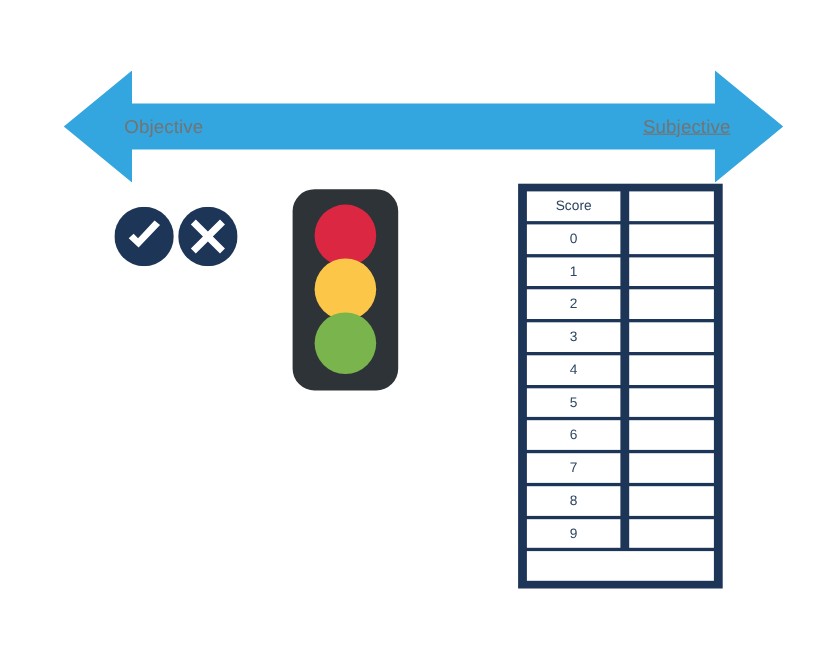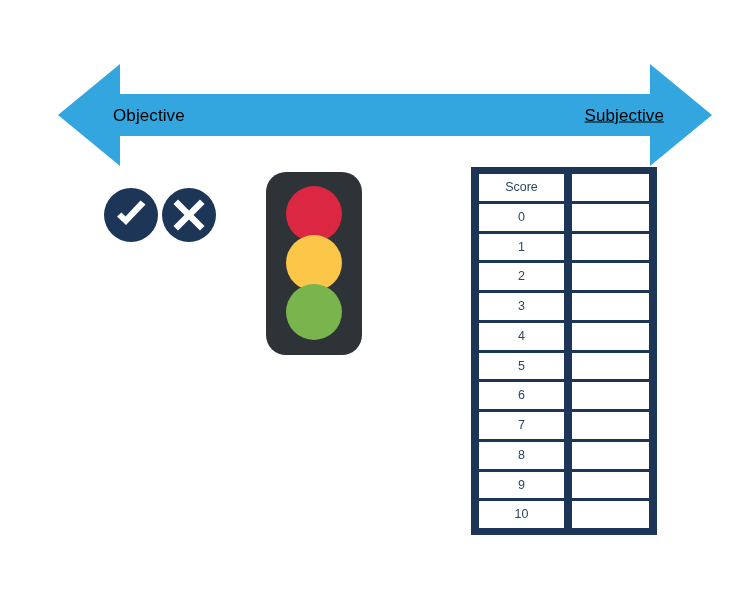--- a/index.html
+++ b/index.html
@@ -31,21 +31,21 @@
   }
   #arrow-band svg {
     display: block;
     width: 100%;
     height: 100%;
   }
   .arrow-label {
     position: absolute;
     top: 50%;
     transform: translateY(-50%);
-    color: #000000;
+    color: #737373;
     font-size: 17px;
     line-height: 1;
     letter-spacing: 0.1px;
     white-space: nowrap;
     font-family: "Liberation Sans", sans-serif;
   }
   #label-objective { left: 55px; }
   #label-subjective { right: 48px; text-decoration: underline; }
 
   
@@ -203,19 +203,18 @@
         </div>
         <div class="score-row">
           <div class="score-cell score-cell-label">8</div>
           <div class="score-cell score-cell-blank"></div>
         </div>
         <div class="score-row">
           <div class="score-cell score-cell-label">9</div>
           <div class="score-cell score-cell-blank"></div>
         </div>
         <div class="score-row">
-          <div class="score-cell score-cell-label">10</div>
           <div class="score-cell score-cell-blank"></div>
         </div>
       </div>
   </div>
 
 </div>
 
 </body></html>

